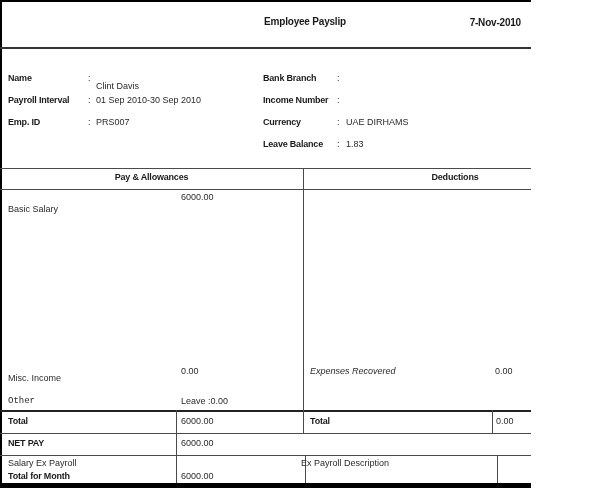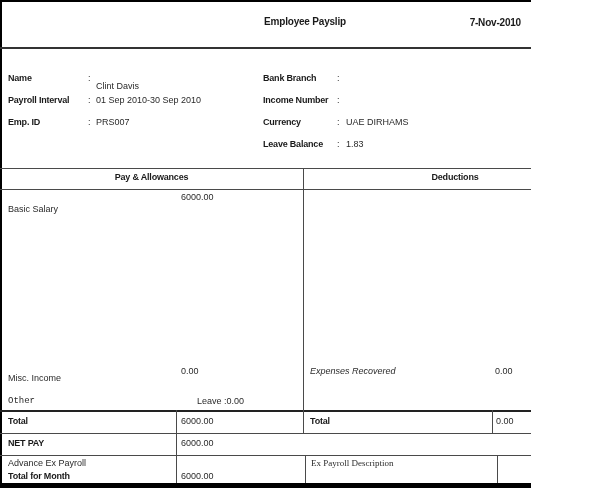--- a/index.html
+++ b/index.html
@@ -71,31 +71,31 @@
   <div class="abs b ctr" style="left:0;top:172px;width:303px;">Pay &amp; Allowances</div>
   <div class="abs b ctr" style="left:303px;top:172px;width:304px;">Deductions</div>
 
   <div class="abs" style="left:8px;top:204px;">Basic Salary</div>
   <div class="abs" style="left:181px;top:192px;">6000.00</div>
 
   <div class="abs" style="left:8px;top:366px;margin-top:7px;">Misc. Income</div>
   <div class="abs" style="left:181px;top:366px;">0.00</div>
 
   <div class="abs" style="left:8px;top:396px;font-family:Liberation Mono, monospace;">Other</div>
-  <div class="abs" style="left:197px;top:396px;">Leave :0.00</div>
+  <div class="abs" style="left:181px;top:396px;">Leave :0.00</div>
 
   <div class="abs" style="left:310px;top:366px;font-style:italic;">Expenses Recovered</div>
   <div class="abs" style="left:495px;top:366px;">0.00</div>
 
   <div class="abs b" style="left:8px;top:416px;">Total</div>
   <div class="abs" style="left:181px;top:416px;">6000.00</div>
   <div class="abs b" style="left:310px;top:416px;">Total</div>
   <div class="abs" style="left:496px;top:416px;">0.00</div>
 
   <div class="abs b" style="left:8px;top:438px;">NET PAY</div>
   <div class="abs" style="left:181px;top:438px;">6000.00</div>
 
-  <div class="abs" style="left:8px;top:458px;">Advance Ex Payroll</div>
+  <div class="abs" style="left:8px;top:458px;">Salary Ex Payroll</div>
   <div class="abs b" style="left:8px;top:471px;">Total for Month</div>
   <div class="abs" style="left:181px;top:471px;">6000.00</div>
-  <div class="abs" style="left:311px;top:458px;font-family:Liberation Serif, serif;">Ex Payroll Description</div>
+  <div class="abs" style="left:301px;top:458px;">Ex Payroll Description</div>
 
 </div>
 
 </body></html>

